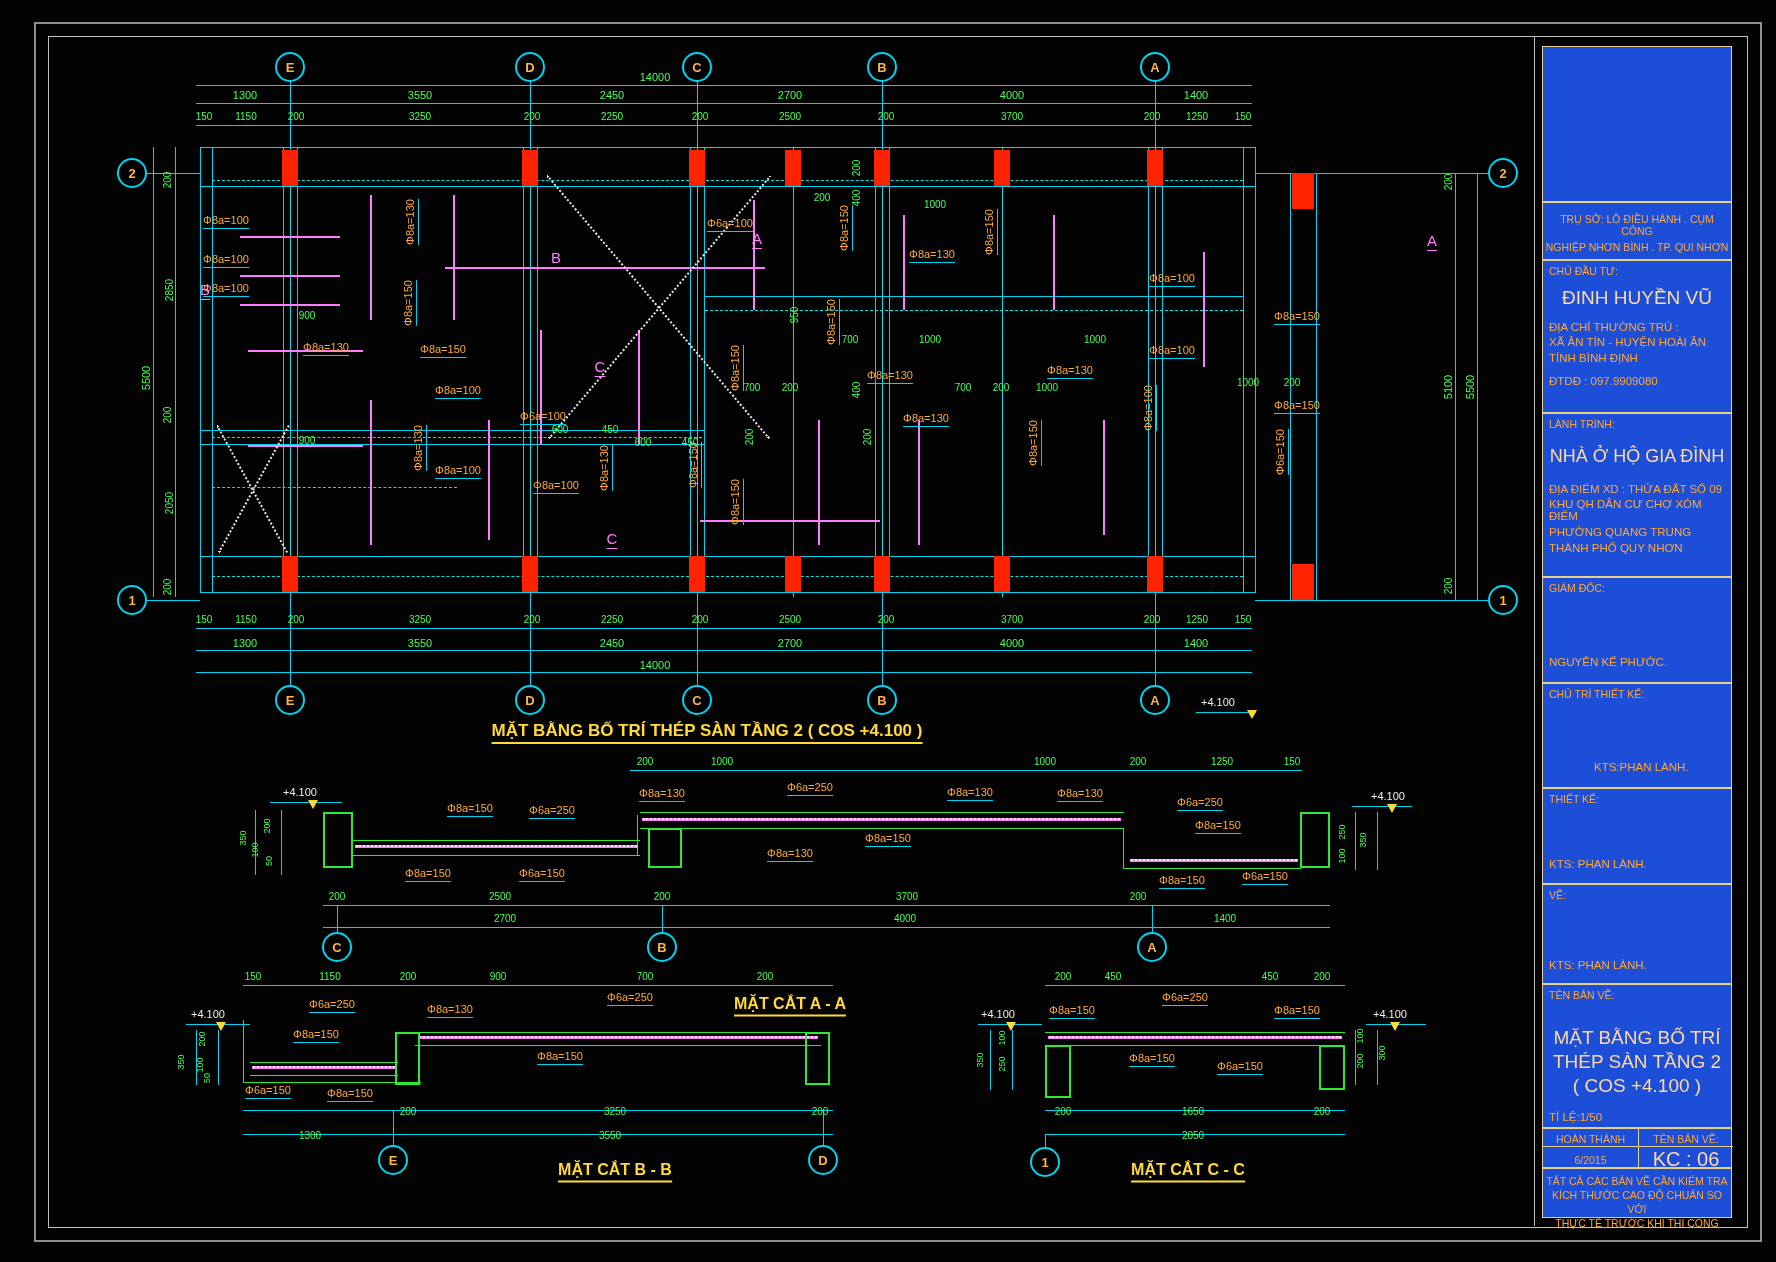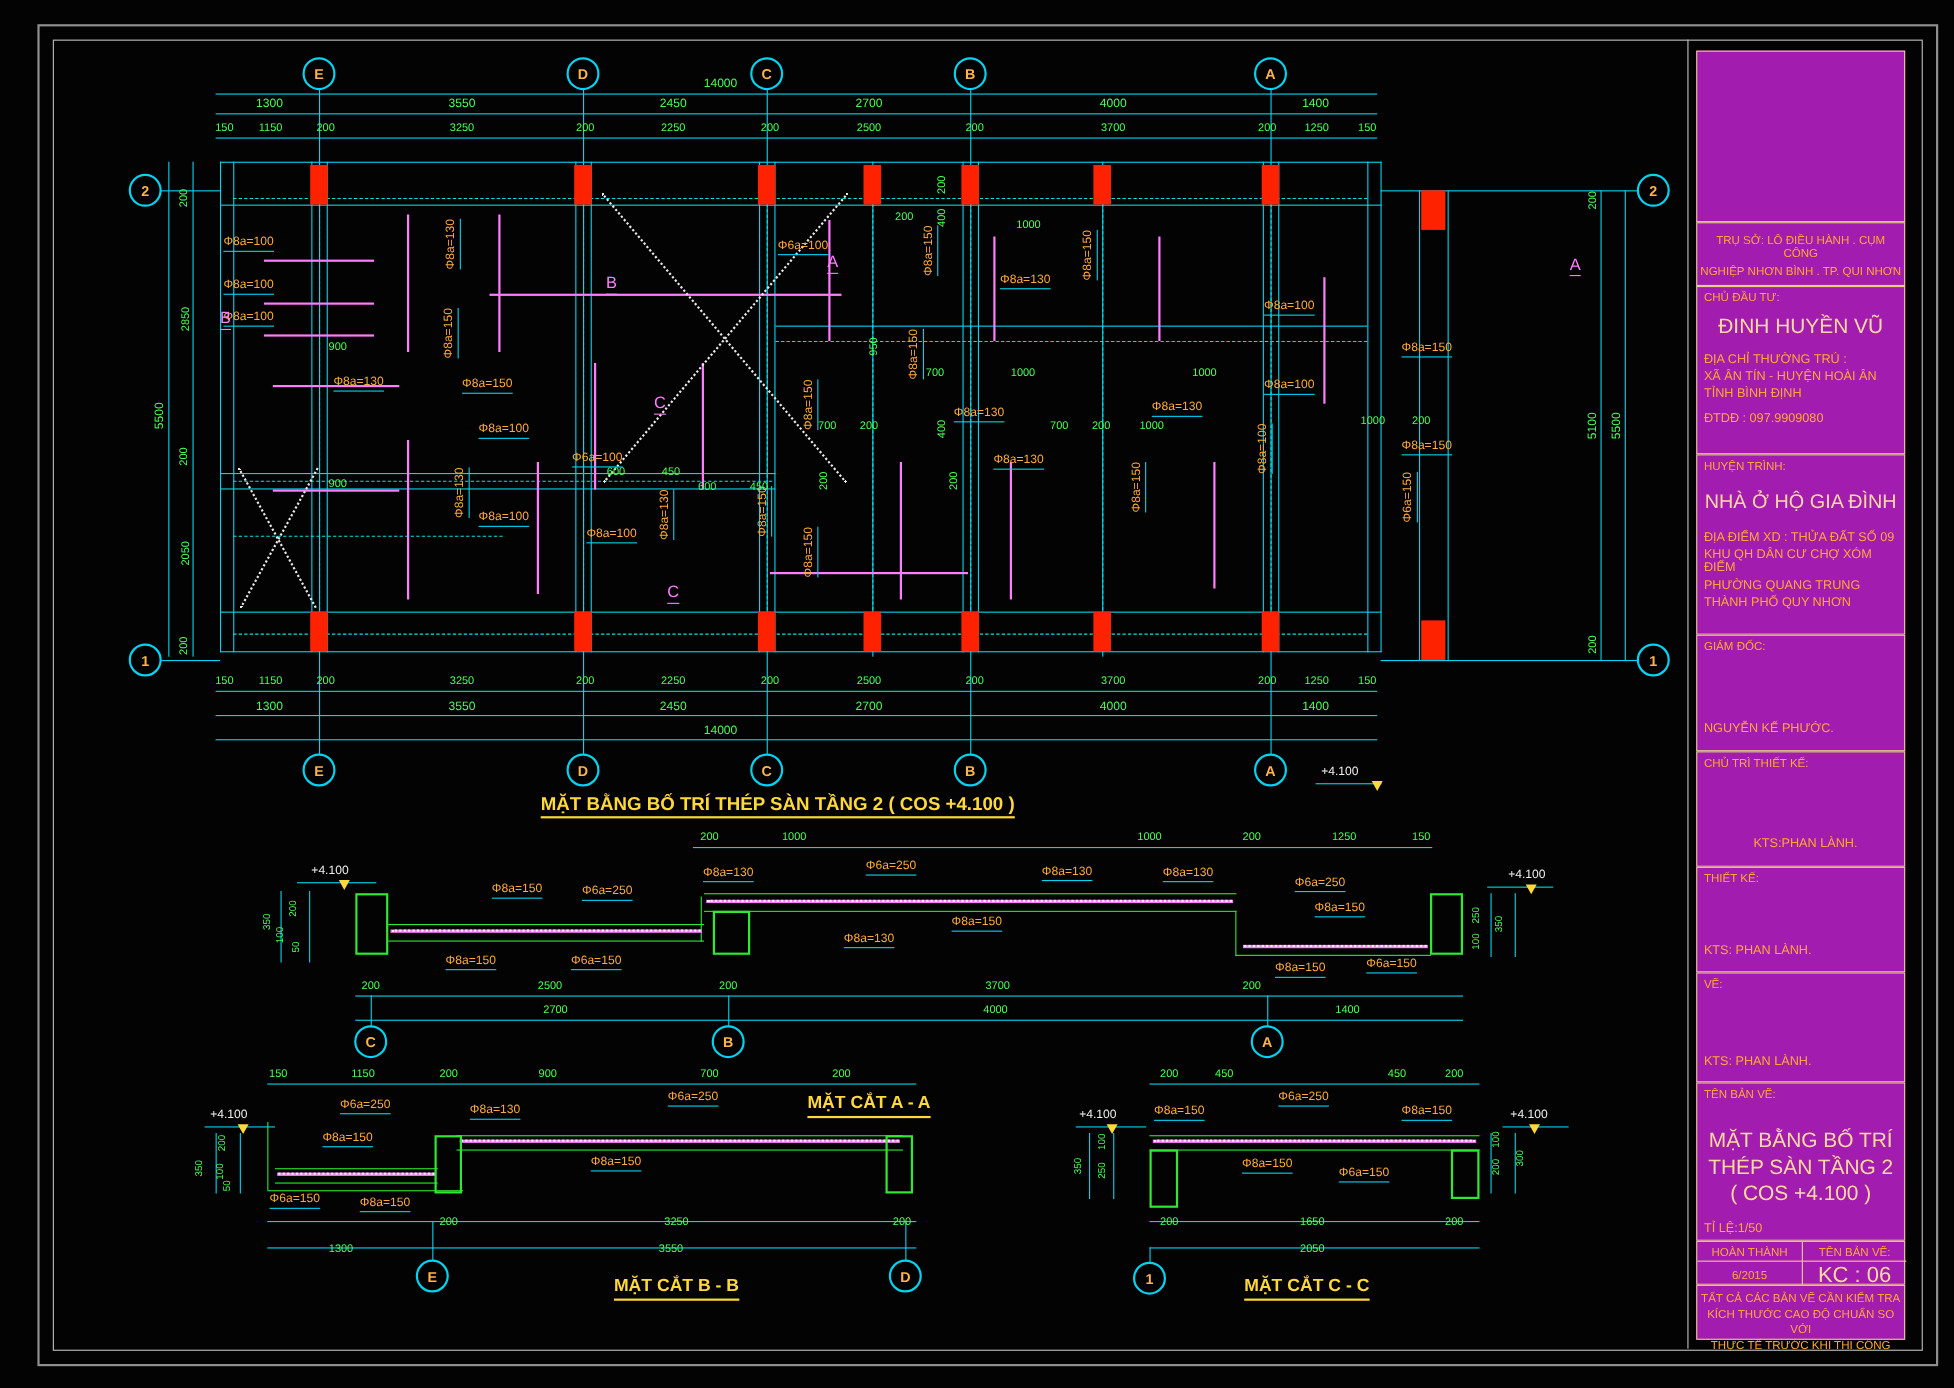--- a/index.html
+++ b/index.html
@@ -18,21 +18,21 @@
        transform:translate(-50%,-50%);z-index:7;}
   .col{position:absolute;background:#ff2200;z-index:5;}
   .grect{position:absolute;border:2px solid #2fe833;background:transparent;z-index:4;}
   .tri{position:absolute;width:0;height:0;border-left:5px solid transparent;border-right:5px solid transparent;
        border-top:9px solid #ffd83a;transform:translate(-50%,0);z-index:6;}
   .watermark{position:absolute;left:225px;top:468px;z-index:9;font-weight:bold;letter-spacing:1px;
        font-size:146px;color:rgba(34,34,34,0.72);-webkit-text-stroke:3px rgba(150,150,150,0.65);
        text-shadow:0 0 2px #555;white-space:nowrap;font-family:"Liberation Sans",sans-serif;}
   
   .tb{position:absolute;left:1542px;top:0;width:192px;z-index:8;font-family:"Liberation Sans",sans-serif;}
-  .tb-box{position:absolute;left:0;width:190px;border:1px solid #e7d08a;background:#a21caf;box-sizing:border-box;}
+  .tb-box{position:absolute;left:0;width:190px;border:1px solid #e7d08a;background:#1d4ed8;box-sizing:border-box;}
   .tbl{color:#ffa836;font-size:10.5px;text-align:left;padding:4px 0 0 6px;}
   .tbc{color:#ffa836;font-size:10.5px;text-align:center;}
   .big{color:#ffd9a0;font-size:19px;text-align:center;white-space:nowrap;}
   .med{color:#ffa836;font-size:11.5px;padding-left:6px;}
   .tb-note{color:#ffa836;font-size:10.5px;text-align:center;line-height:1.32;}
 </style>
 </head>
 <body>
 
 <div id="cv">
@@ -53,21 +53,21 @@
     <div class="tb-box" style="top:260px;height:153px;">
       <div class="tbl">CHỦ ĐẦU TƯ:</div>
       <div class="big" style="margin-top:10px;">ĐINH HUYỀN VŨ</div>
       <div class="med" style="margin-top:12px;">ĐỊA CHỈ THƯỜNG TRÚ :</div>
       <div class="med" style="margin-top:3px;">XÃ ÂN TÍN - HUYỆN HOÀI ÂN</div>
       <div class="med" style="margin-top:4px;">TỈNH BÌNH ĐỊNH</div>
       <div class="med" style="margin-top:11px;">ĐTDĐ :    097.9909080</div>
     </div>
 
     <div class="tb-box" style="top:413px;height:164px;">
-      <div class="tbl">HUYỆN TRÌNH:</div>
+      <div class="tbl">LÀNH TRÌNH:</div>
       <div class="big" style="margin-top:16px;font-size:18px;">NHÀ Ở HỘ GIA ĐÌNH</div>
       <div class="med" style="margin-top:16px;">ĐỊA ĐIỂM XD :   THỬA ĐẤT SỐ 09</div>
       <div class="med" style="margin-top:3px;">KHU QH DÂN CƯ CHỢ XÓM ĐIỂM</div>
       <div class="med" style="margin-top:4px;">PHƯỜNG QUANG TRUNG</div>
       <div class="med" style="margin-top:4px;">THÀNH PHỐ QUY NHƠN</div>
     </div>
 
     <div class="tb-box" style="top:577px;height:106px;">
       <div class="tbl">GIÁM ĐỐC:</div>
       <div class="med" style="margin-top:62px;">NGUYỄN KẾ PHƯỚC.</div>

